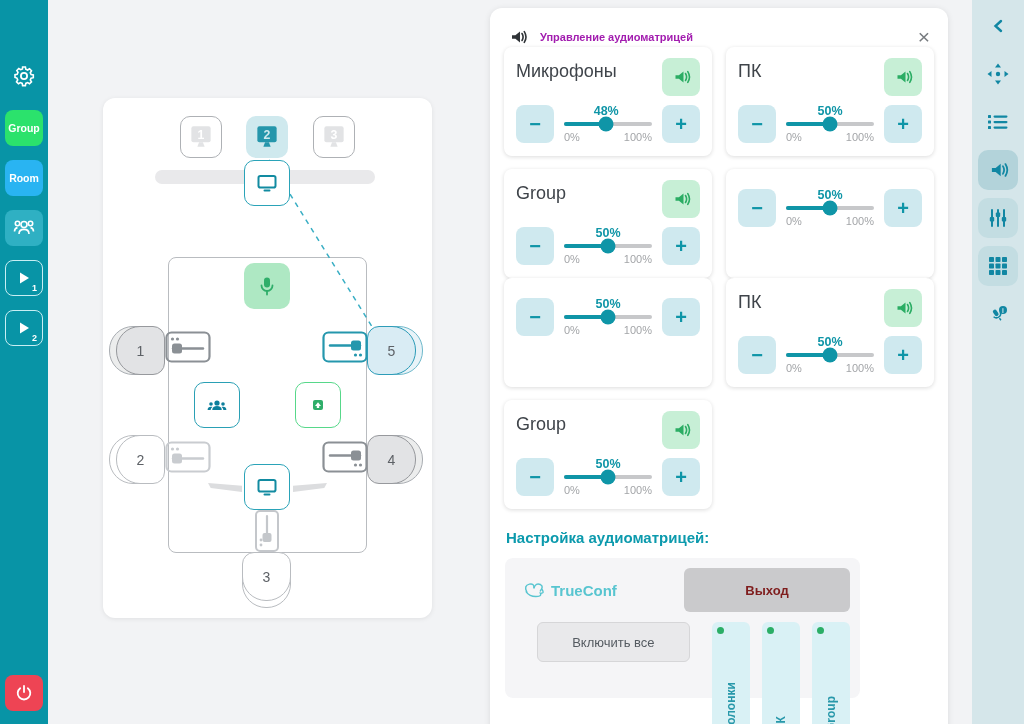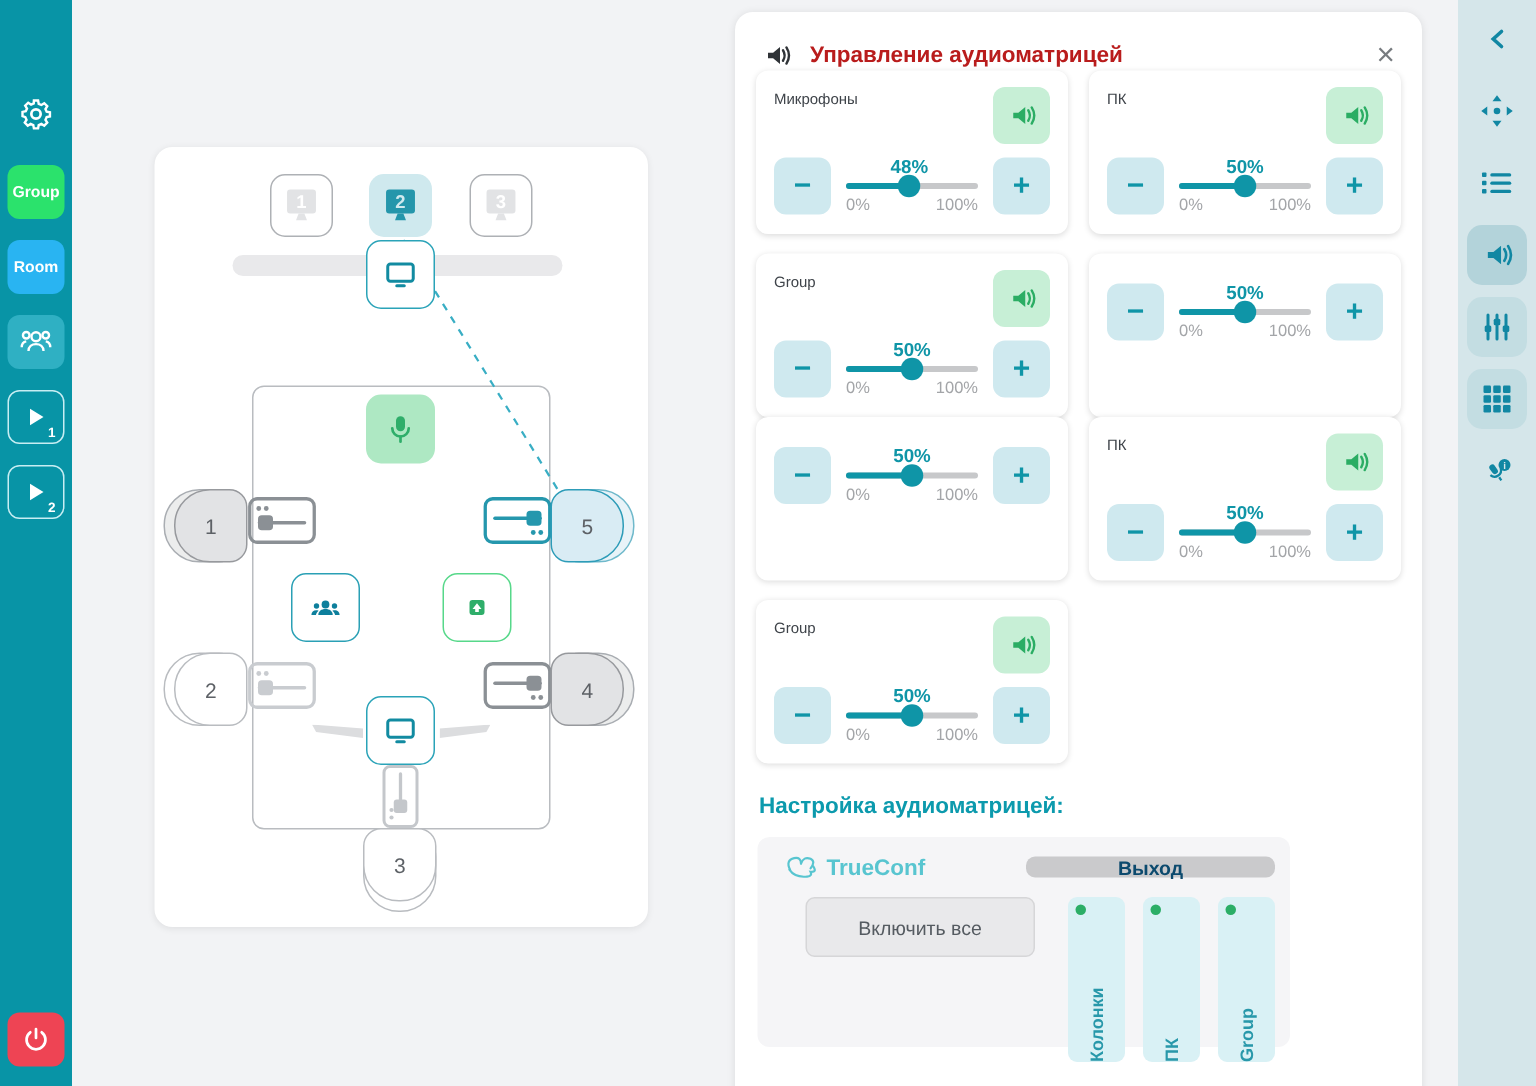--- a/index.html
+++ b/index.html
@@ -55,43 +55,43 @@
   .seat.bottom .back { transform:translateY(7px); }
   .seat.gray .mainS { background:#e2e3e5; border-color:#97999d; }
   .seat.gray .back  { background:#eceded; border-color:#a9adb2; }
   .seat.active .mainS { background:#d9ecf4; border-color:#2d9cb8; }
   .seat.active .back  { background:#e8f3f8; border-color:#6fb9cb; }
   .link-svg { position:absolute; inset:0; pointer-events:none; z-index:1; }
 
   
   .panel { position:absolute; left:442px; top:8px; width:458px; height:760px; background:#fff; border-radius:12px; box-shadow:0 1px 6px rgba(0,0,0,.10); padding:14px; }
   .panel-head { display:flex; align-items:center; gap:12px; padding:4px 4px 0 4px; }
-  .panel-title { font-size:15px; font-weight:bold; color:#b91c1c; flex:1; }
+  .panel-title { font-size:11px; font-weight:bold; color:#a21caf; flex:1; }
   .close-x { background:none; border:none; font-size:21px; color:#777b7f; cursor:pointer; line-height:1; }
   .sec-head { font-size:15px; font-weight:bold; color:#0c9aad; margin:20px 2px 12px 2px; }
   .cards { display:flex; flex-wrap:wrap; gap:13px 14px; }
   .card { width:208px; background:#fff; border-radius:8px; box-shadow:0 1px 4px rgba(0,0,0,.14); padding:11px 12px 13px 12px; }
   .card-top { display:flex; align-items:flex-start; justify-content:space-between; }
-  .ch-label { font-size:10px; color:#3f444a; padding-top:3px; }
+  .ch-label { font-size:18px; color:#3f444a; padding-top:3px; }
   .sqbtn { width:38px; height:38px; border:none; border-radius:8px; cursor:pointer; display:flex; align-items:center; justify-content:center; font-size:20px; }
   .spk  { background:#c7efd6; color:#2bad64; }
   .pm   { background:#cfe9ef; color:#0f95a7; font-weight:bold; }
   .card-bot { display:flex; align-items:center; margin-top:9px; }
   .slider { flex:1; position:relative; margin:0 10px; padding-top:17px; --val:50%; }
   .slider .val { position:absolute; top:-1px; left:var(--val); transform:translateX(-50%); font-size:12.5px; font-weight:bold; color:#0f95a7; }
   .track { position:relative; height:4px; background:#c7c8ca; border-radius:2px; }
   .fill { height:100%; width:var(--val); background:#0f95a7; border-radius:2px; }
   .thumb { position:absolute; top:50%; left:var(--val); transform:translate(-50%,-50%); width:15px; height:15px; border-radius:50%; background:#0f95a7; }
   .minmax { display:flex; justify-content:space-between; font-size:11px; color:#a3a5a8; margin-top:5px; }
 
   
   .matrix { width:355px; background:#f5f5f7; border-radius:8px; padding:10px; height:140px; margin-left:1px; }
   .mx-row1 { display:flex; align-items:center; }
   .brand { display:flex; align-items:center; gap:6px; color:#58c5d0; font-size:15px; font-weight:bold; padding-left:8px; }
-  .mx-out { margin-left:auto; width:166px; height:14px; background:#cacacc; border-radius:6px; display:flex; align-items:center; justify-content:center; font-size:13px; font-weight:bold; color:#0c4a6e; }
+  .mx-out { margin-left:auto; width:166px; height:44px; background:#cacacc; border-radius:6px; display:flex; align-items:center; justify-content:center; font-size:13px; font-weight:bold; color:#7f1d1d; }
   .mx-row2 { display:flex; margin-top:10px; }
   .enable-all { margin-left:22px; width:158px; height:40px; background:#e9e9eb; border:1px solid #d6d6d8; border-radius:6px; font-size:13px; color:#555b61; cursor:pointer; font-family:inherit; }
   .mx-cols { margin-left:auto; display:flex; gap:12px; width:166px; justify-content:flex-end; }
   .mx-col { position:relative; width:38px; height:110px; background:#d9f1f5; border-radius:6px; display:flex; justify-content:center; cursor:pointer; }
   .mx-col .dot { position:absolute; top:5px; left:5px; width:7px; height:7px; border-radius:50%; background:#2bae66; }
   .mx-col .vlabel { margin-top:17px; writing-mode:vertical-rl; text-orientation:mixed; transform:rotate(180deg); font-size:12px; font-weight:bold; color:#2898aa; }
 
   
   .rsb { width:52px; background:#d5e6ea; flex-shrink:0; display:flex; flex-direction:column; align-items:center; padding-top:6px; gap:8px; }
   .rsb .item { width:40px; height:40px; display:flex; align-items:center; justify-content:center; border:none; background:none; color:#1187a3; cursor:pointer; }

